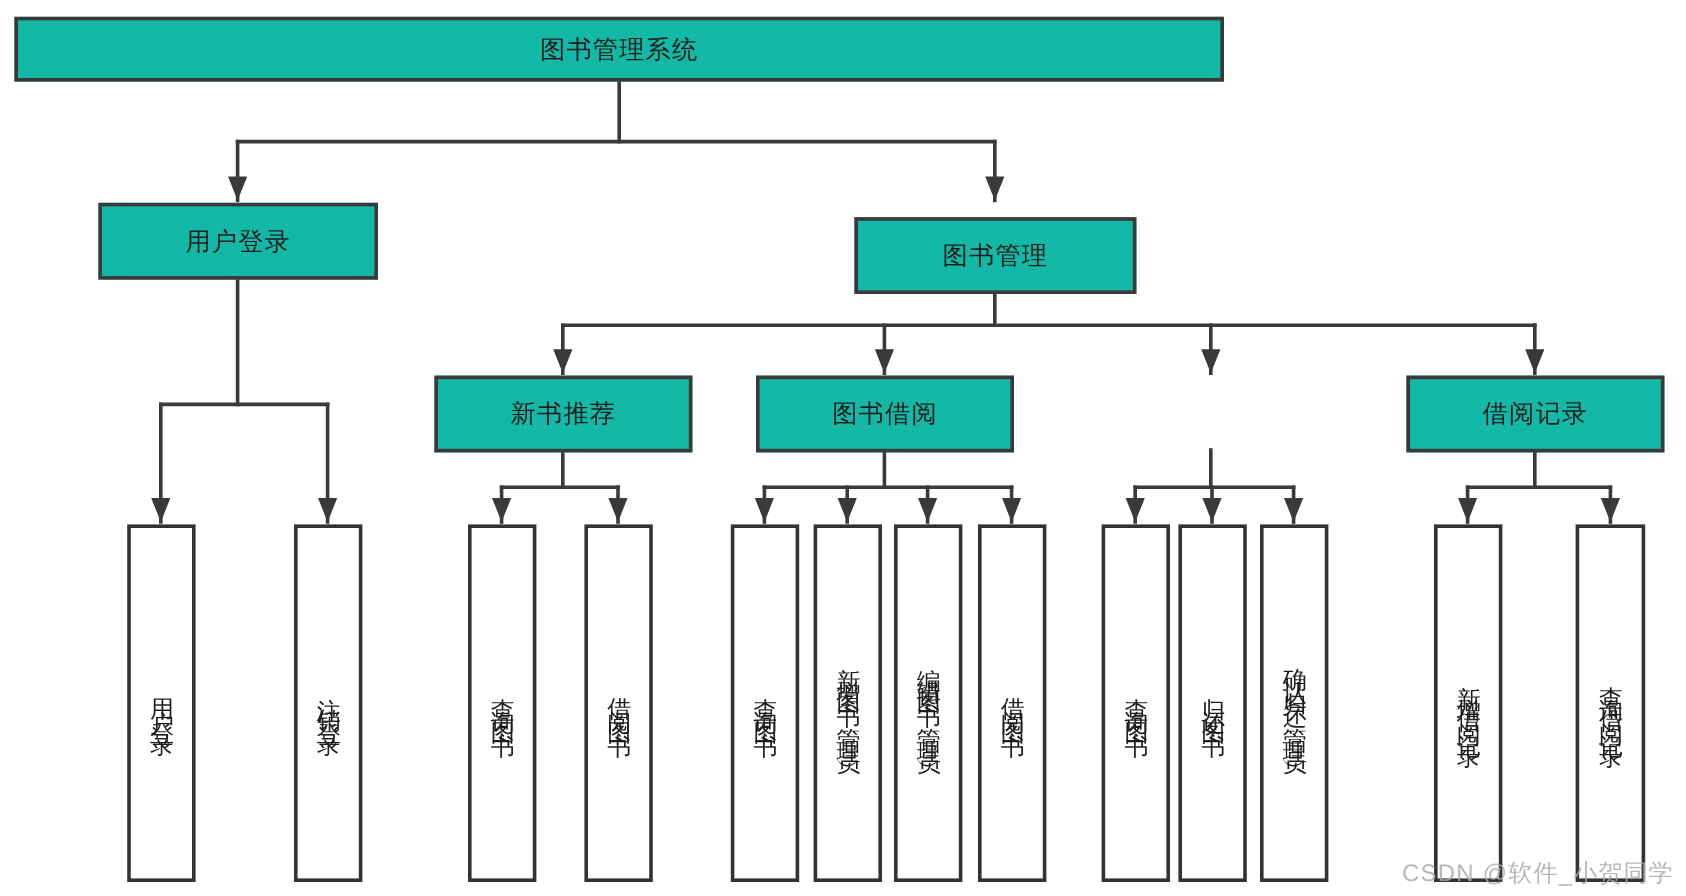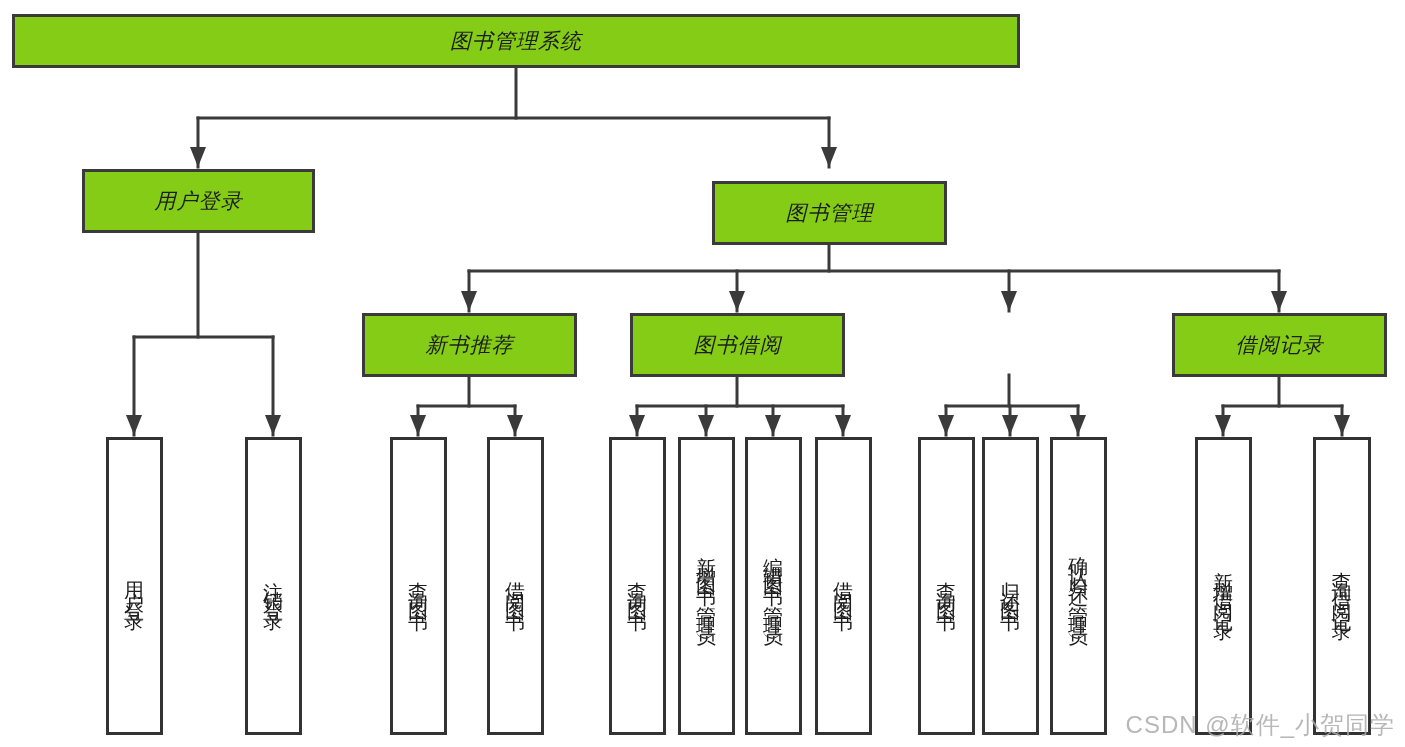--- a/index.html
+++ b/index.html
@@ -18,30 +18,29 @@
   .connectors {
     position: absolute;
     left: 0;
     top: 0;
     width: 1405px;
     height: 747px;
   }
   .node {
     position: absolute;
     box-sizing: border-box;
-    background: #84cc16;
+    background: #14b8a6;
     border: 3px solid #3a3a3a;
     display: flex;
     align-items: center;
     justify-content: center;
     color: #1d1d1d;
     font-size: 21px;
     letter-spacing: 1px;
     white-space: nowrap;
-    font-style: italic;
   }
   .leaf {
     position: absolute;
     box-sizing: border-box;
     background: #ffffff;
     border: 3px solid #333333;
     display: flex;
     align-items: center;
     justify-content: center;
     color: #1d1d1d;
@@ -51,21 +50,21 @@
     text-orientation: mixed;
     font-size: 20px;
     line-height: 1;
     letter-spacing: 10px;
     white-space: nowrap;
   }
   .watermark {
     position: absolute;
     right: 10px;
     bottom: 6px;
-    font-size: 24px;
+    font-size: 20px;
     color: rgba(170, 170, 170, 0.85);
     letter-spacing: 1px;
     z-index: 5;
   }
 </style>
 </head>
 <body>
 
 <div class="canvas">
 

